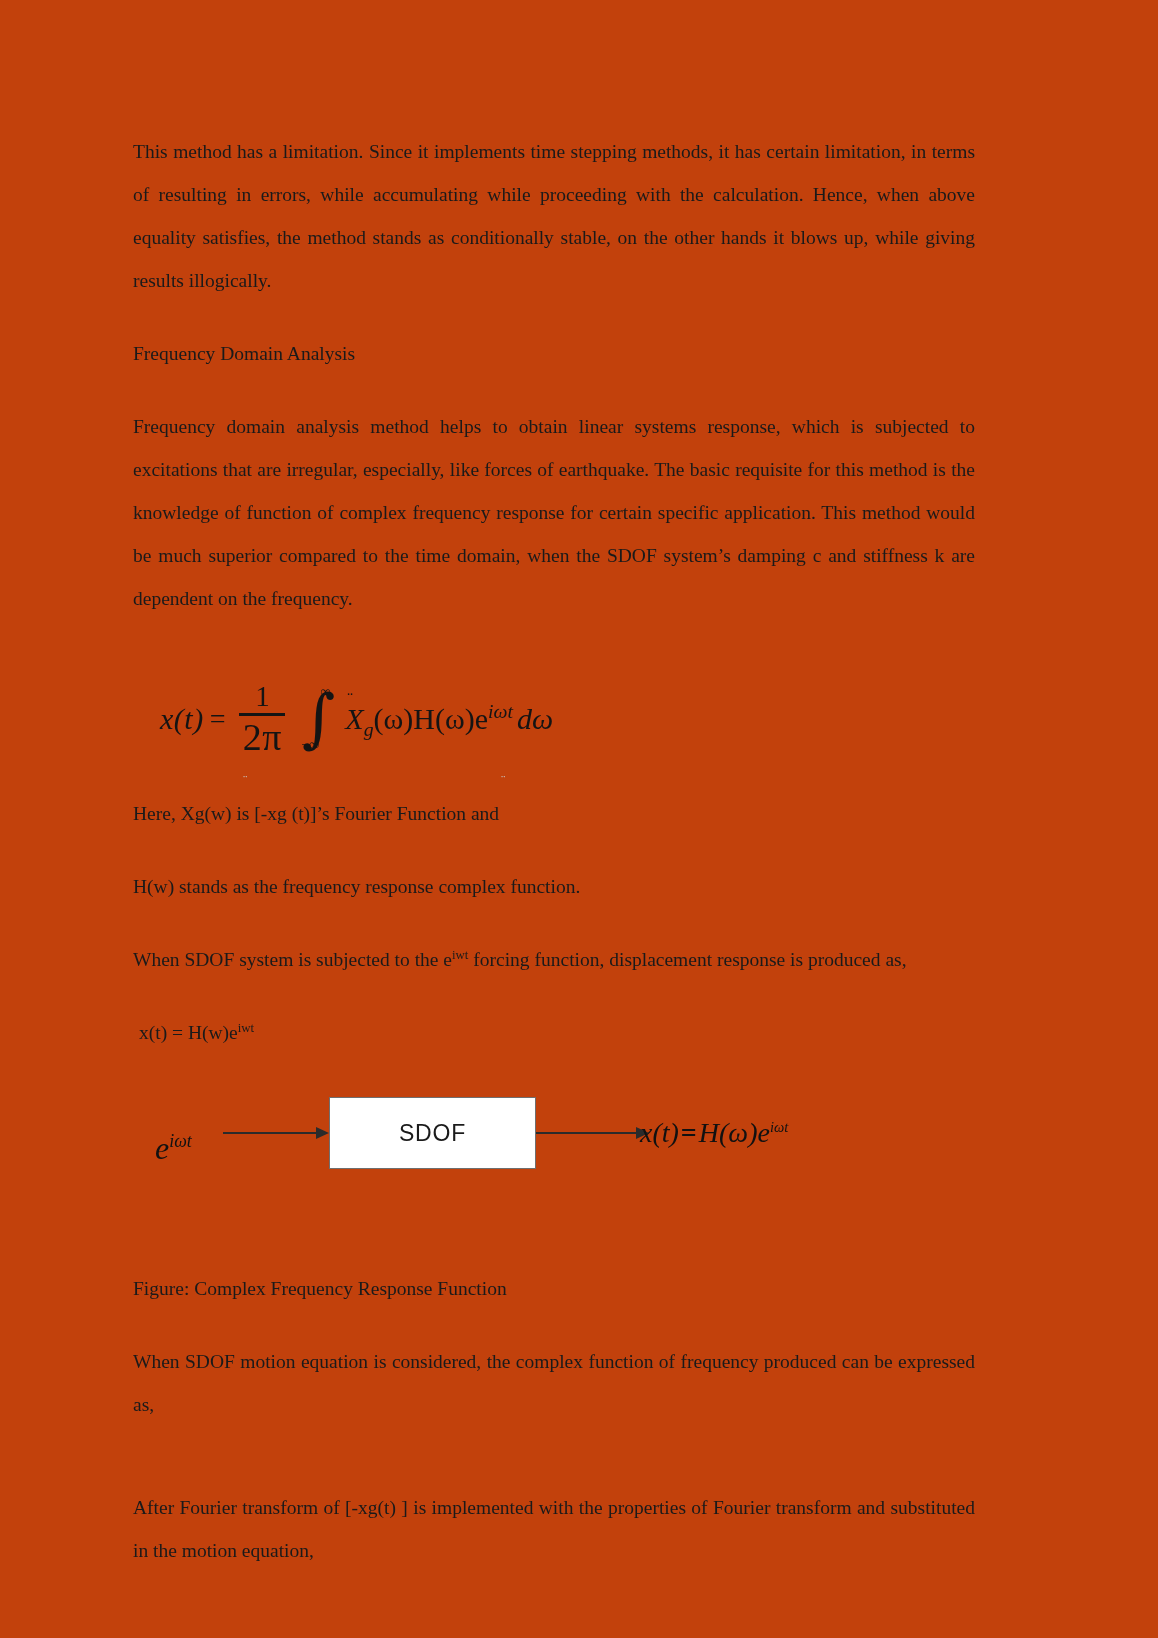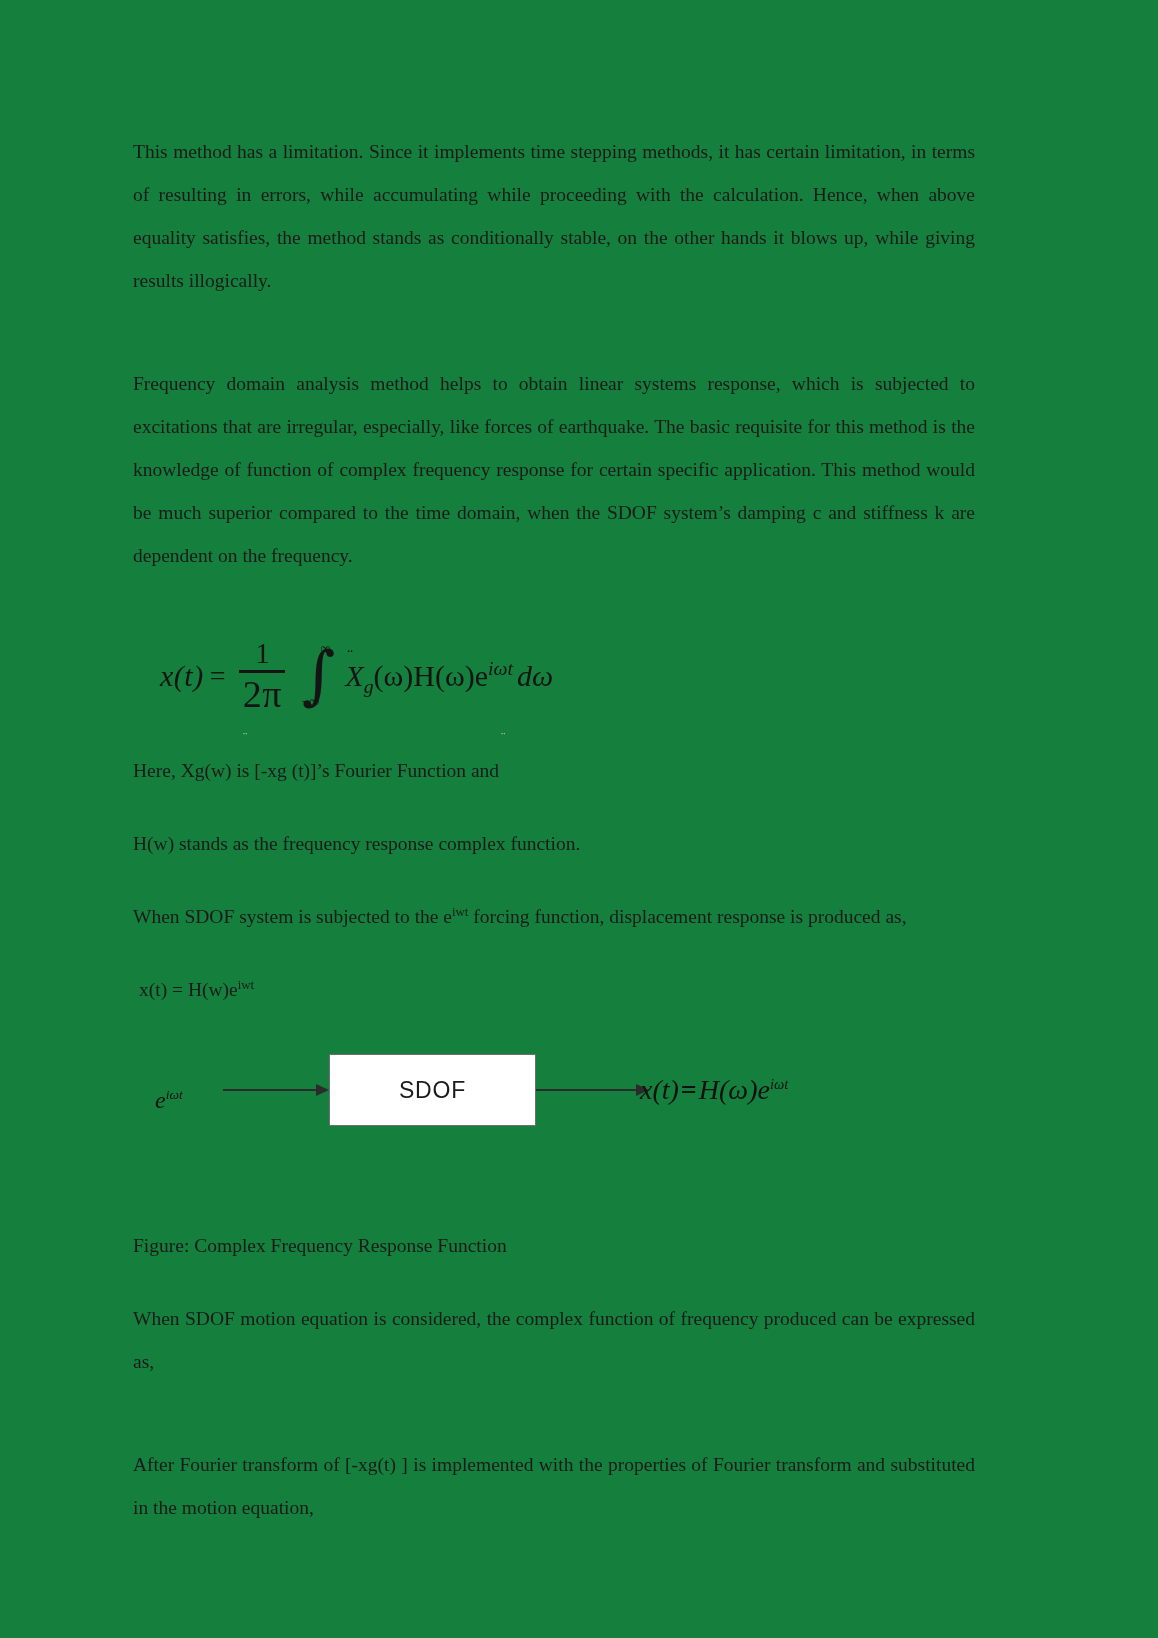--- a/index.html
+++ b/index.html
@@ -4,21 +4,21 @@
 <style>
   html, body {
     margin: 0;
     padding: 0;
     background: #ffffff;
   }
   .page {
     position: relative;
     width: 1158px;
     height: 1638px;
-    background: #15803d;
+    background: #c2410c;
     margin: 0 auto;
     overflow: hidden;
     font-family: "Liberation Serif", "DejaVu Serif", serif;
     color: #000000;
   }
   .content {
     position: absolute;
     left: 133px;
     top: 130px;
     width: 842px;
@@ -139,21 +139,21 @@
   .diagram {
     position: relative;
     width: 842px;
     height: 175px;
     margin-top: 38px;
   }
   .diagram .term-left {
     position: absolute;
     left: 22px;
     top: 38px;
-    font-size: 24px;
+    font-size: 32px;
     font-style: italic;
     font-family: "Liberation Serif", "DejaVu Serif", serif;
     color: #111;
   }
   .diagram .term-left sup {
     font-size: 0.56em;
     font-style: italic;
   }
   .sdof-box {
     position: absolute;
@@ -231,20 +231,21 @@
 </head>
 <body>
 
 <div class="page">
   <div class="content">
 
     <p class="body-text">This method has a limitation. Since it implements time stepping methods, it has certain limitation, in terms of resulting in errors, while accumulating while proceeding with the calculation. Hence, when above equality satisfies, the method stands as conditionally stable, on the other hands it blows up, while giving results illogically.</p>
 
     <div class="spacer-md"></div>
 
+    <p class="body-text nojust">Frequency Domain Analysis</p>
 
     <div class="spacer-md"></div>
 
     <p class="body-text">Frequency domain analysis method helps to obtain linear systems response, which is subjected to excitations that are irregular, especially, like forces of earthquake. The basic requisite for this method is the knowledge of function of complex frequency response for certain specific application. This method would be much superior compared to the time domain, when the SDOF system’s damping c and stiffness k are dependent on the frequency.</p>
 
     <div class="spacer-md"></div>
 
 
     <div class="equation-block">
       <div class="eq-inner">

